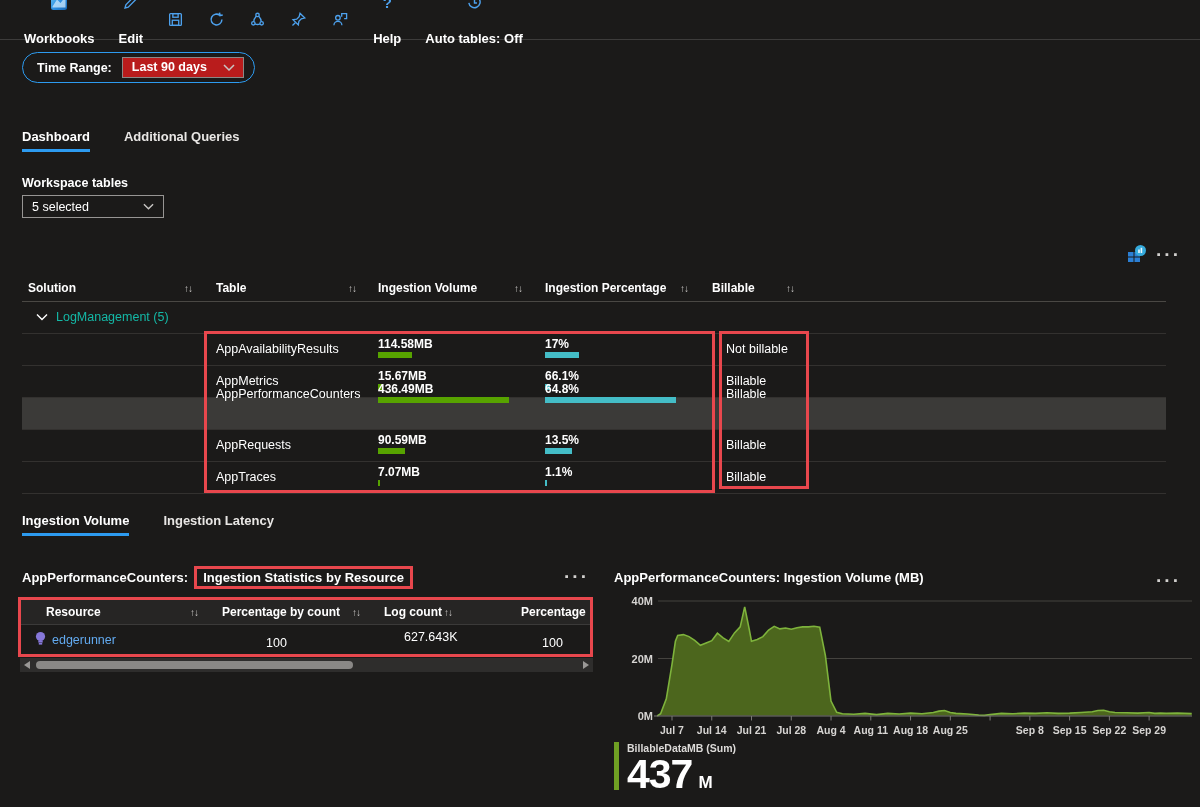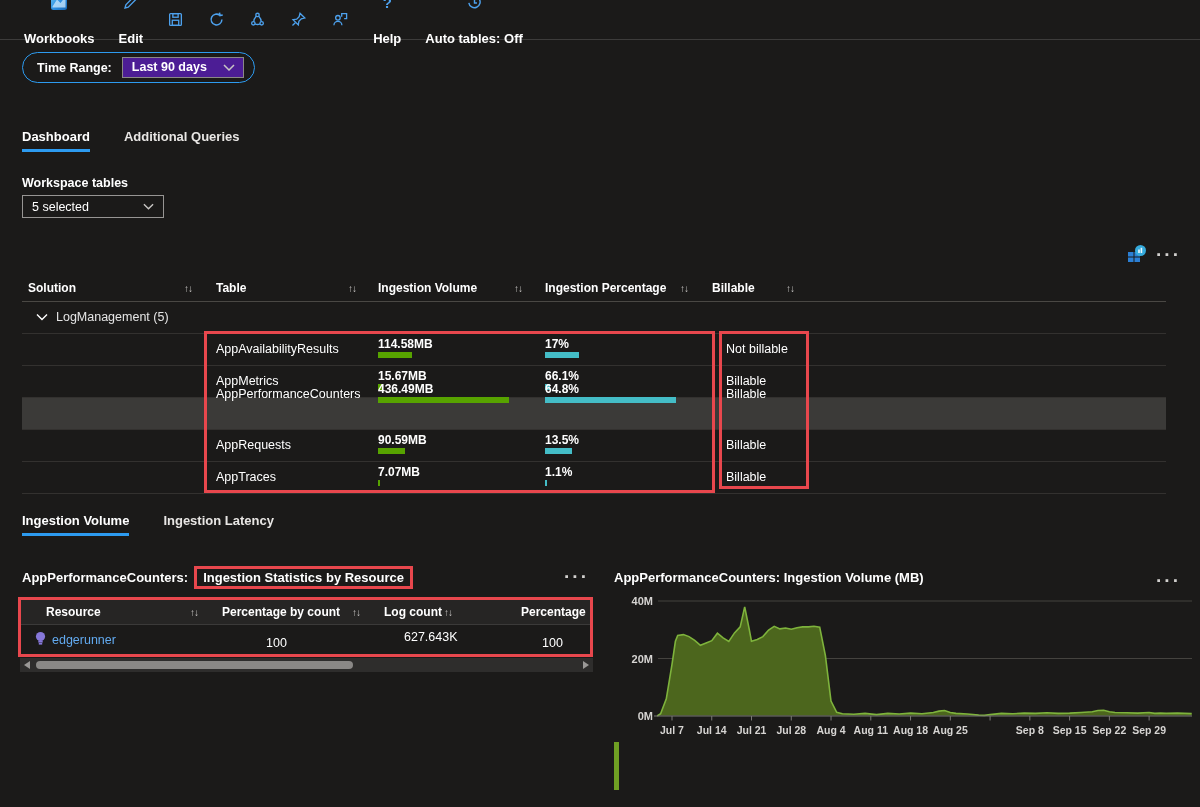--- a/index.html
+++ b/index.html
@@ -16,38 +16,38 @@
     border-bottom:1px solid #3d3c3b;background:#1b1a19;}
   .tb-item{display:flex;align-items:center;gap:20px;margin-right:24px;cursor:pointer;flex-direction:column;}
   .tb-label{font-size:13px;font-weight:700;color:#ffffff;}
   .tb-icon svg{display:block;}
   
   .time-pill{position:absolute;top:52px;left:22px;height:29px;
     display:flex;align-items:center;gap:10px;padding:0 10px 0 14px;
     border:1.5px solid #2d9bf0;border-radius:16px;}
   .time-label{font-size:12.5px;font-weight:700;color:#fff;}
   .time-select{display:flex;align-items:center;gap:16px;border:1px solid #8a8886;
-    padding:2px 8px 3px 9px;font-size:12.5px;font-weight:700;color:#fff;cursor:pointer;background:#4c1d95;}
+    padding:2px 8px 3px 9px;font-size:12.5px;font-weight:700;color:#fff;cursor:pointer;background:#b91c1c;}
   
   .tabs{position:absolute;top:129px;left:22px;display:flex;gap:34px;}
   .tab{font-size:13px;font-weight:700;color:#e8e6e4;cursor:pointer;padding-bottom:8px;position:relative;}
   .tab.active{color:#fff;}
   .tab.active::after{content:"";position:absolute;left:0;right:0;bottom:0;height:3px;background:#2d9bf0;}
   .subtabs{position:absolute;top:513px;left:22px;display:flex;gap:34px;}
   
   .ws-label{position:absolute;top:176px;left:22px;font-size:12.5px;font-weight:700;}
   .ws-select{position:absolute;top:195px;left:22px;width:142px;height:23px;
     border:1px solid #979593;display:flex;align-items:center;justify-content:space-between;
     padding:0 9px;font-size:12.5px;cursor:pointer;box-sizing:border-box;}
   
   .ghead{position:absolute;font-size:12px;font-weight:700;color:#fff;cursor:pointer;}
   .sort{position:absolute;font-size:10px;color:#c8c6c4;letter-spacing:-1px;cursor:pointer;}
   .ghead-line{position:absolute;top:301px;left:22px;width:1144px;height:1px;background:#4a4844;}
   .group-row{position:absolute;top:310px;left:36px;display:flex;align-items:center;gap:8px;cursor:pointer;}
-  .group-row span{font-size:12.5px;color:#e5e5e5;}
+  .group-row span{font-size:12.5px;color:#14b8a6;}
   .sep{position:absolute;left:22px;width:1144px;height:1px;background:#33312f;}
   .hl-row{position:absolute;top:398px;left:22px;width:1144px;height:31px;background:#3b3a38;}
   .grow{position:absolute;left:0;width:1200px;height:32px;cursor:pointer;}
   .c-table{position:absolute;left:216px;top:8px;font-size:12.5px;color:#fff;}
   .c-vol{position:absolute;left:378px;top:3px;font-size:12px;font-weight:700;color:#fff;}
   .c-pct{position:absolute;left:545px;top:3px;font-size:12px;font-weight:700;color:#fff;}
   .c-bill{position:absolute;left:726px;top:8px;font-size:12.5px;color:#fff;}
   .bar{position:absolute;top:18px;height:6px;}
   .bar.green{left:378px;background:#57a300;}
   .bar.teal{left:545px;background:#44bdc7;}
@@ -347,13 +347,20 @@
     <text x="296.56" y="144" text-anchor="middle" fill="#d6d4d2" font-size="10.5" font-weight="700">Aug 18</text>
     <text x="336.32" y="144" text-anchor="middle" fill="#d6d4d2" font-size="10.5" font-weight="700">Aug 25</text>
     <text x="415.84" y="144" text-anchor="middle" fill="#d6d4d2" font-size="10.5" font-weight="700">Sep 8</text>
     <text x="455.59999999999997" y="144" text-anchor="middle" fill="#d6d4d2" font-size="10.5" font-weight="700">Sep 15</text>
     <text x="495.35999999999996" y="144" text-anchor="middle" fill="#d6d4d2" font-size="10.5" font-weight="700">Sep 22</text>
     <text x="535.12" y="144" text-anchor="middle" fill="#d6d4d2" font-size="10.5" font-weight="700">Sep 29</text>
   </svg>
 
 <div class="legend">
   <div class="legend-swatch"></div>
+  <div>
+    <div class="legend-name">BillableDataMB (Sum)</div>
+    <div class="legend-big">
+      <span class="legend-num">437</span>
+      <span class="legend-unit">M</span>
+    </div>
+  </div>
 </div>
 
 </body></html>

